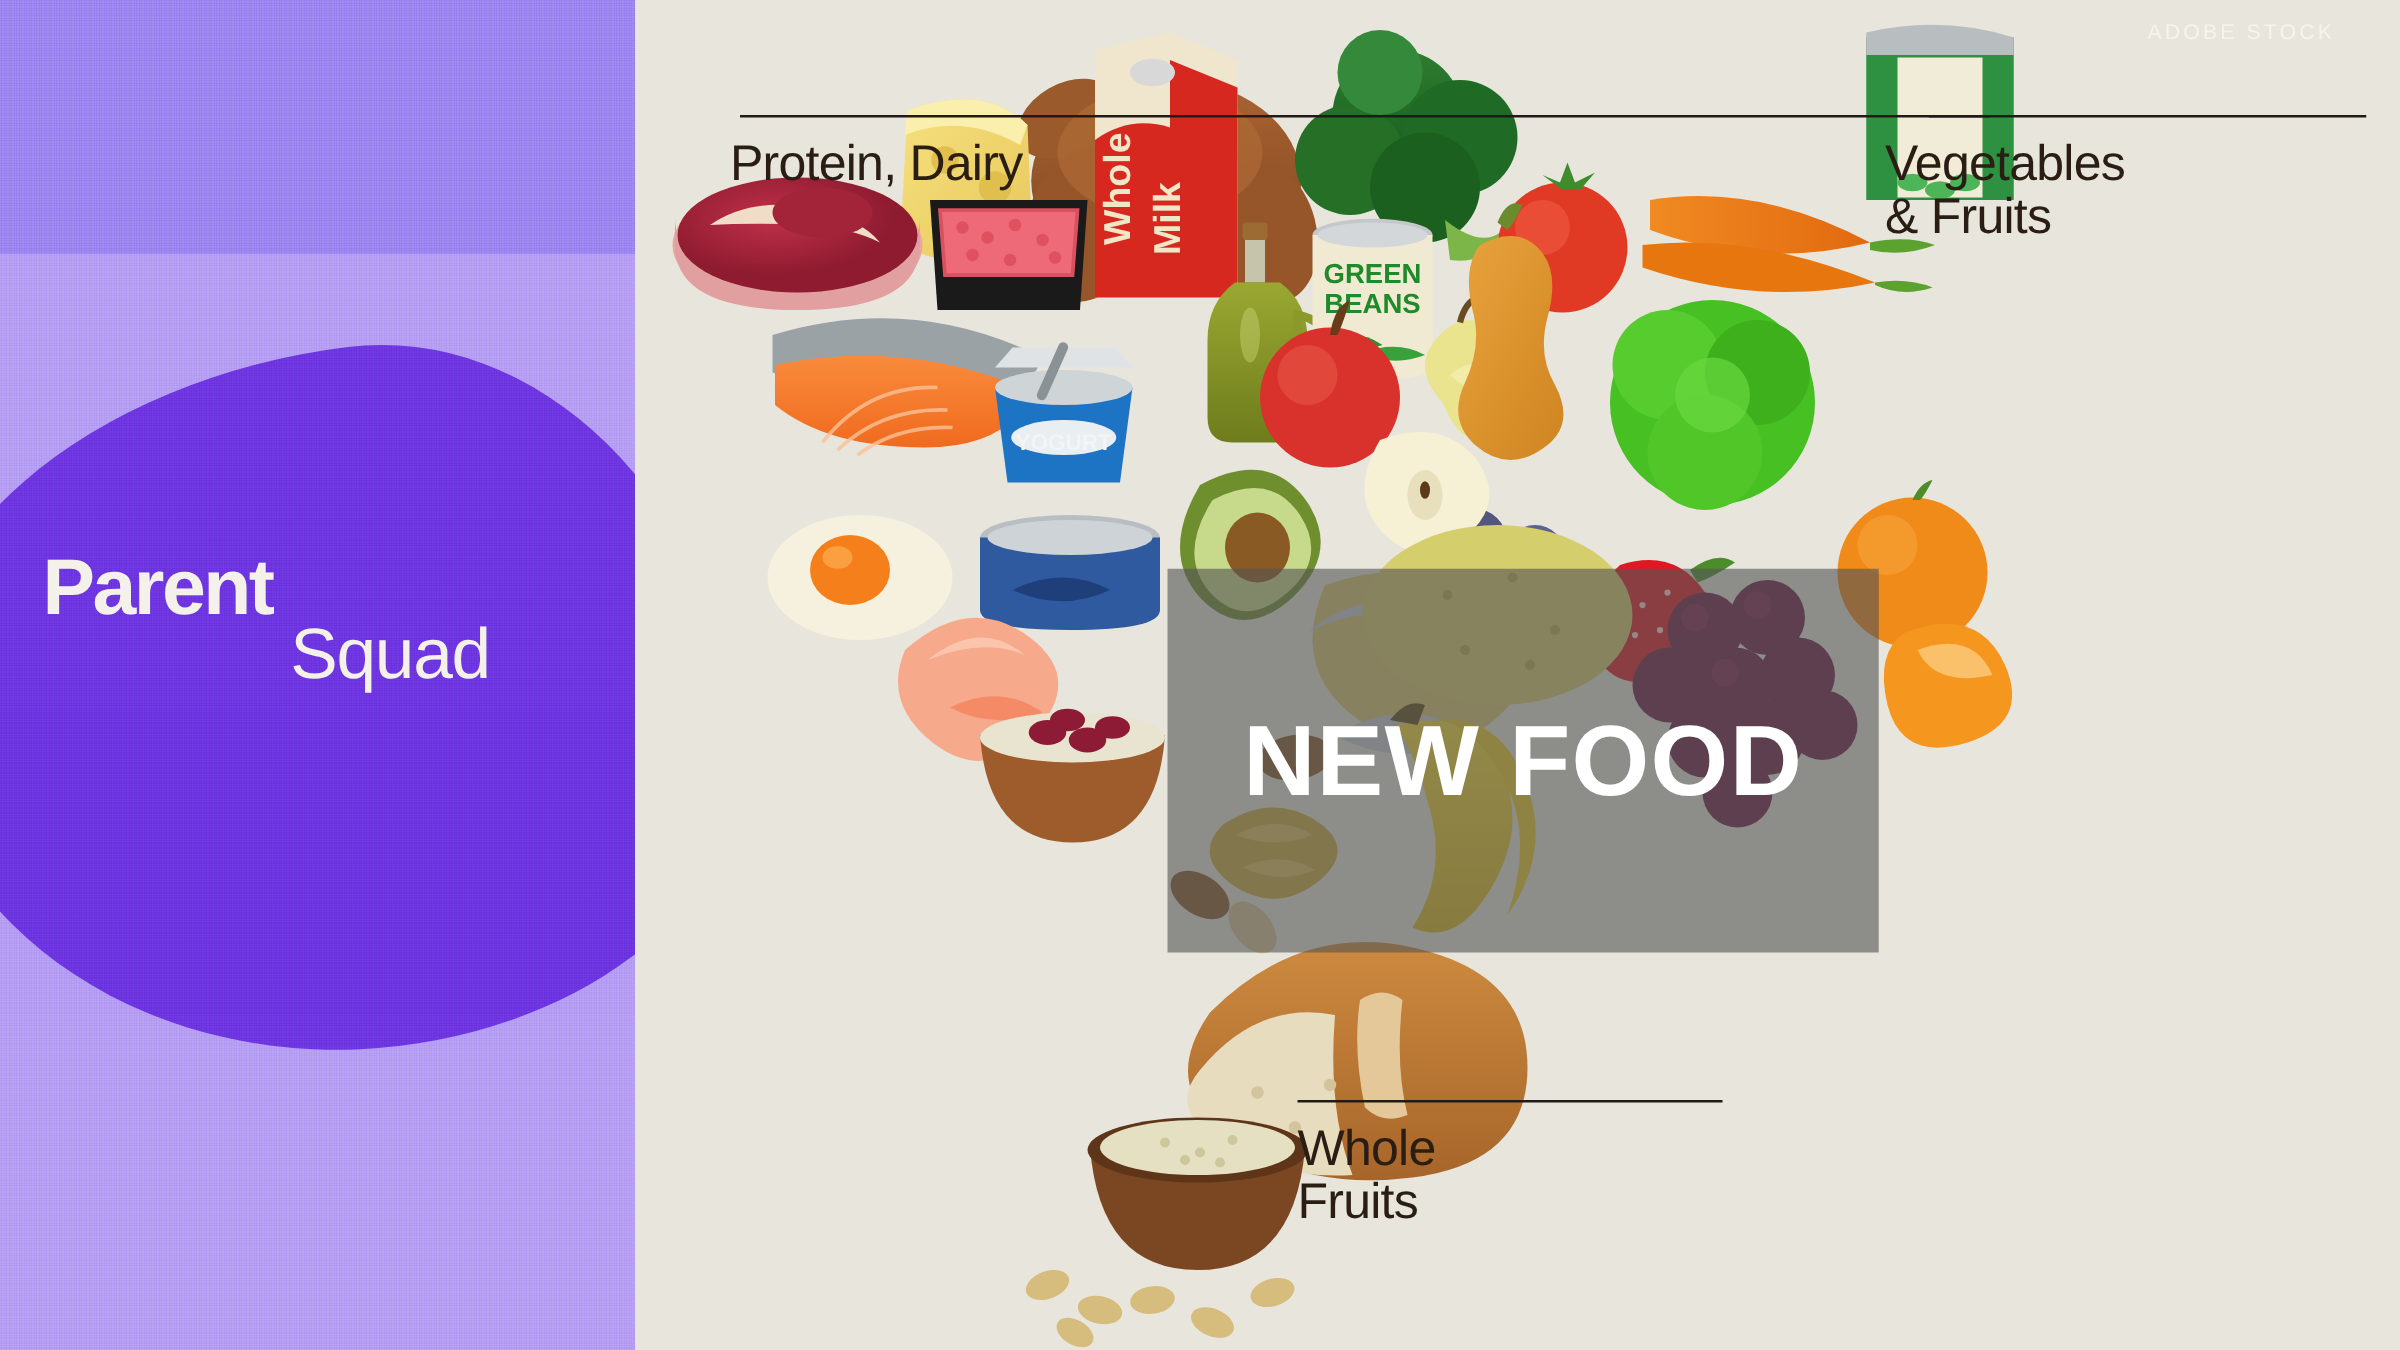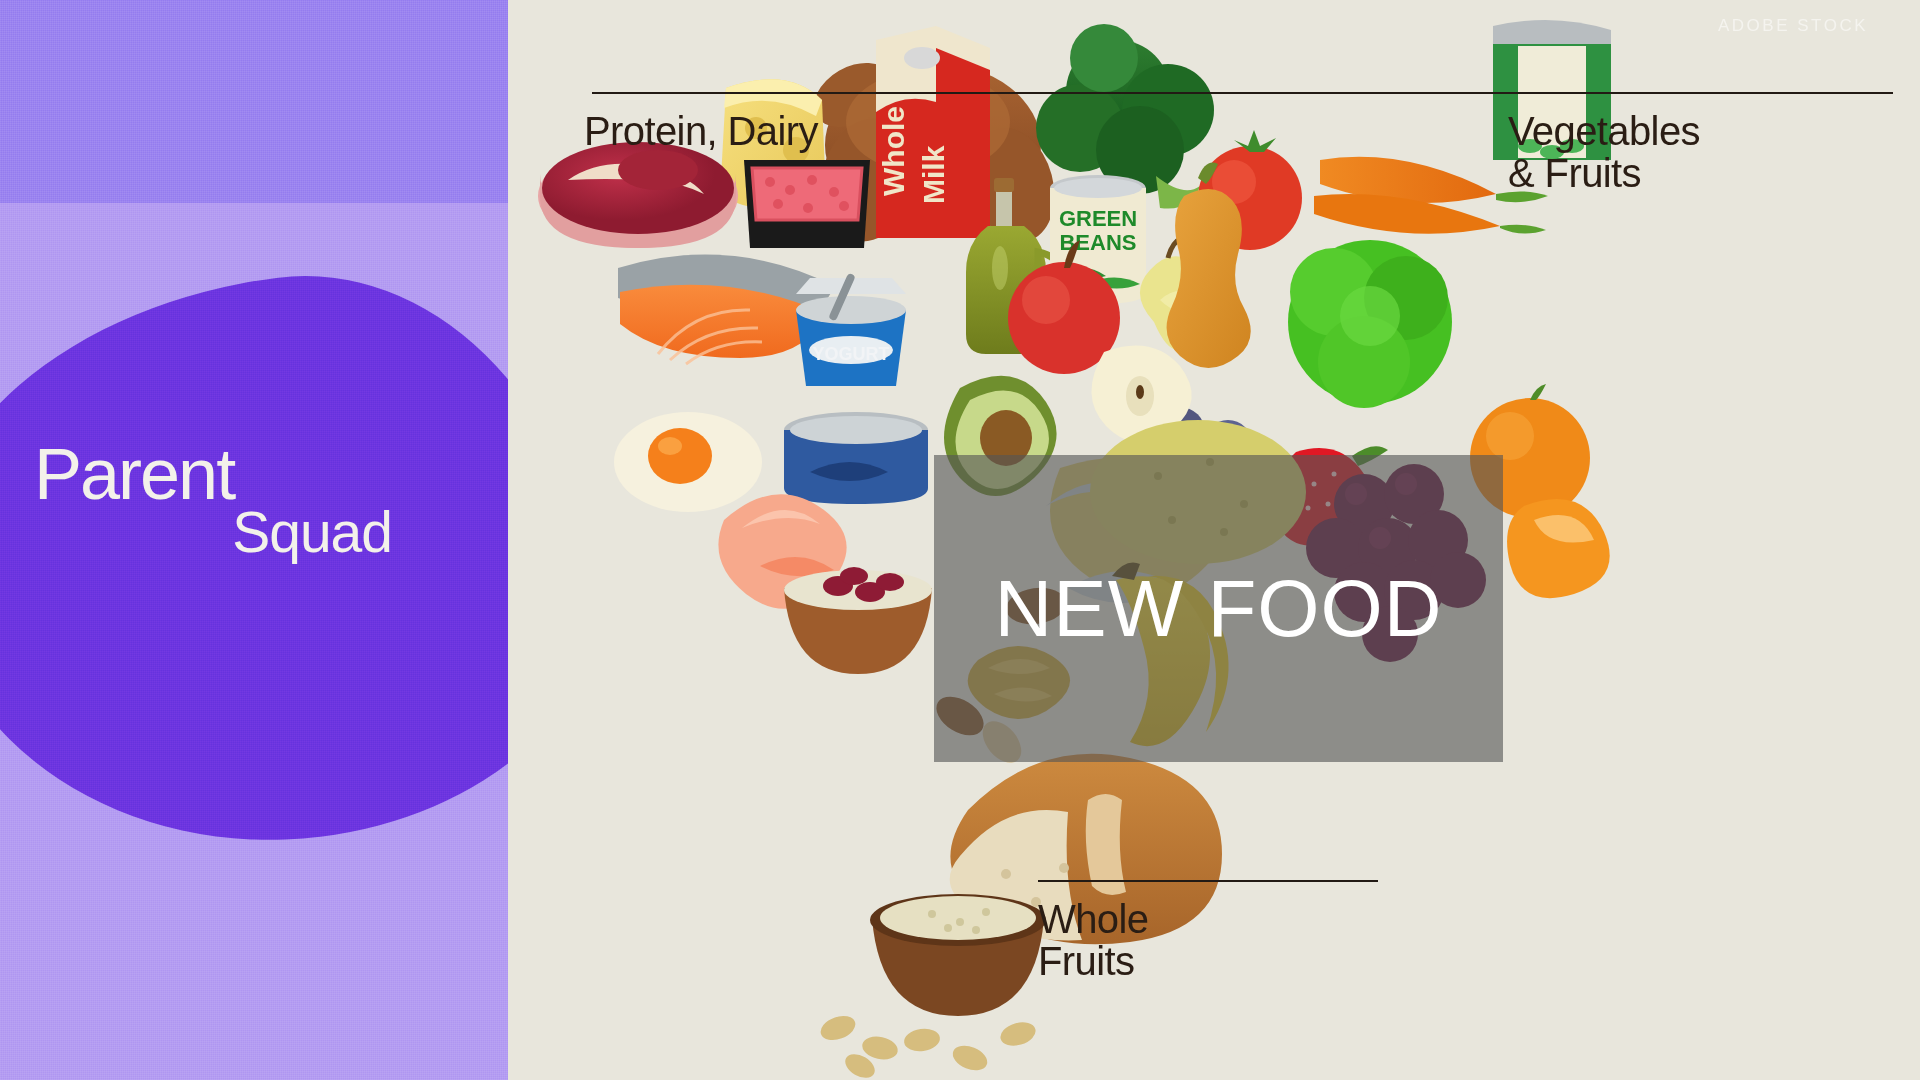--- a/index.html
+++ b/index.html
@@ -42,21 +42,21 @@
       repeating-linear-gradient(0deg, rgba(255,255,255,.035) 0 1px, rgba(0,0,0,.035) 1px 2px),
       repeating-linear-gradient(90deg, rgba(255,255,255,.03) 0 1px, rgba(0,0,0,.03) 1px 2px);
     pointer-events:none;
     mix-blend-mode:overlay;
   }
   .brand-logo {
     position:absolute; left:34px; top:440px; width:470px;
     z-index:5; color:#f3f1ea; line-height:.96;
   }
   .brand-logo .line1 {
-    display:block; font-size:72px; font-weight:400; letter-spacing:-2px;
+    display:block; font-size:63px; font-weight:700; letter-spacing:-2px;
   }
   .brand-logo .line2 {
     display:block; font-size:57px; font-weight:400; letter-spacing:-1px;
     text-align:right; padding-right:112px; margin-top:-4px;
   }
 
   
   .content {
     position:absolute; left:508px; top:0; width:1412px; height:1080px;
     background:#e8e6dc; overflow:hidden;
@@ -91,21 +91,21 @@
 
   
   .title-overlay {
     position:absolute; left:426px; top:455px; width:569px; height:307px;
     background:rgba(85,85,85,.62);
     display:flex; flex-direction:column;
     align-items:center; justify-content:center;
     z-index:40;
   }
   .title-overlay .t-line {
-    color:#fff; font-weight:400; font-size:80px; letter-spacing:1px;
+    color:#fff; font-weight:700; font-size:80px; letter-spacing:1px;
     line-height:1.12; text-align:center;
   }
 </style>
 </head>
 <body>
 
 <div id="stage">
 
   <div class="brand-panel">
     <div class="brand-band-top"></div>

